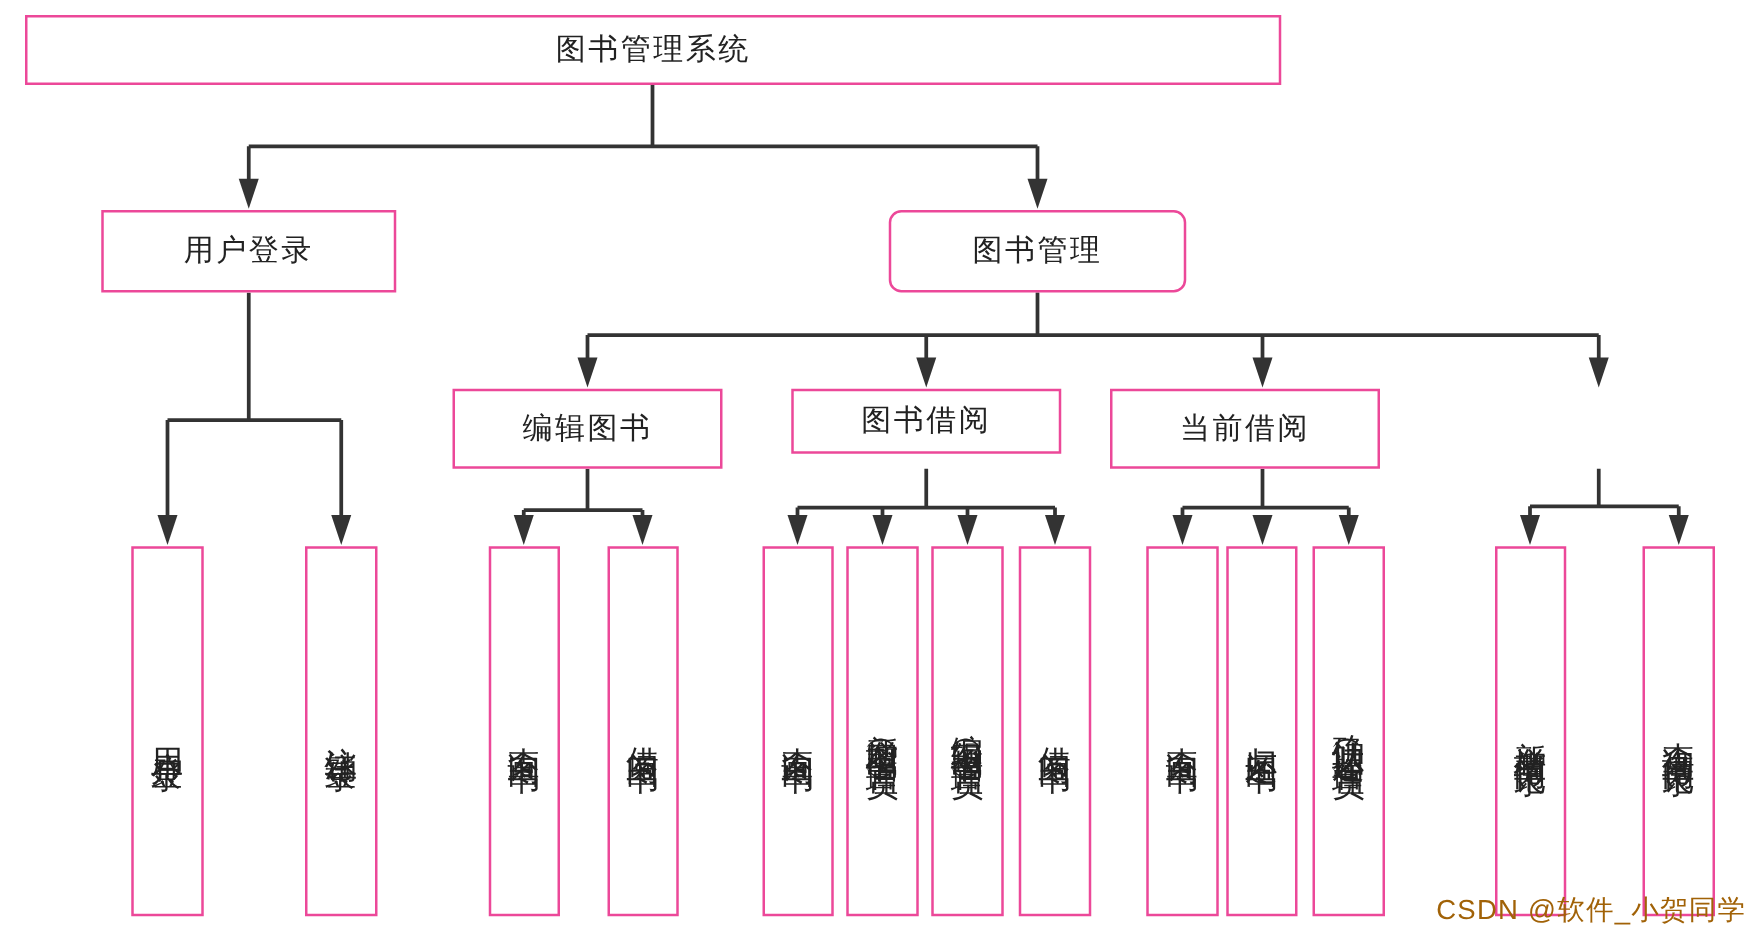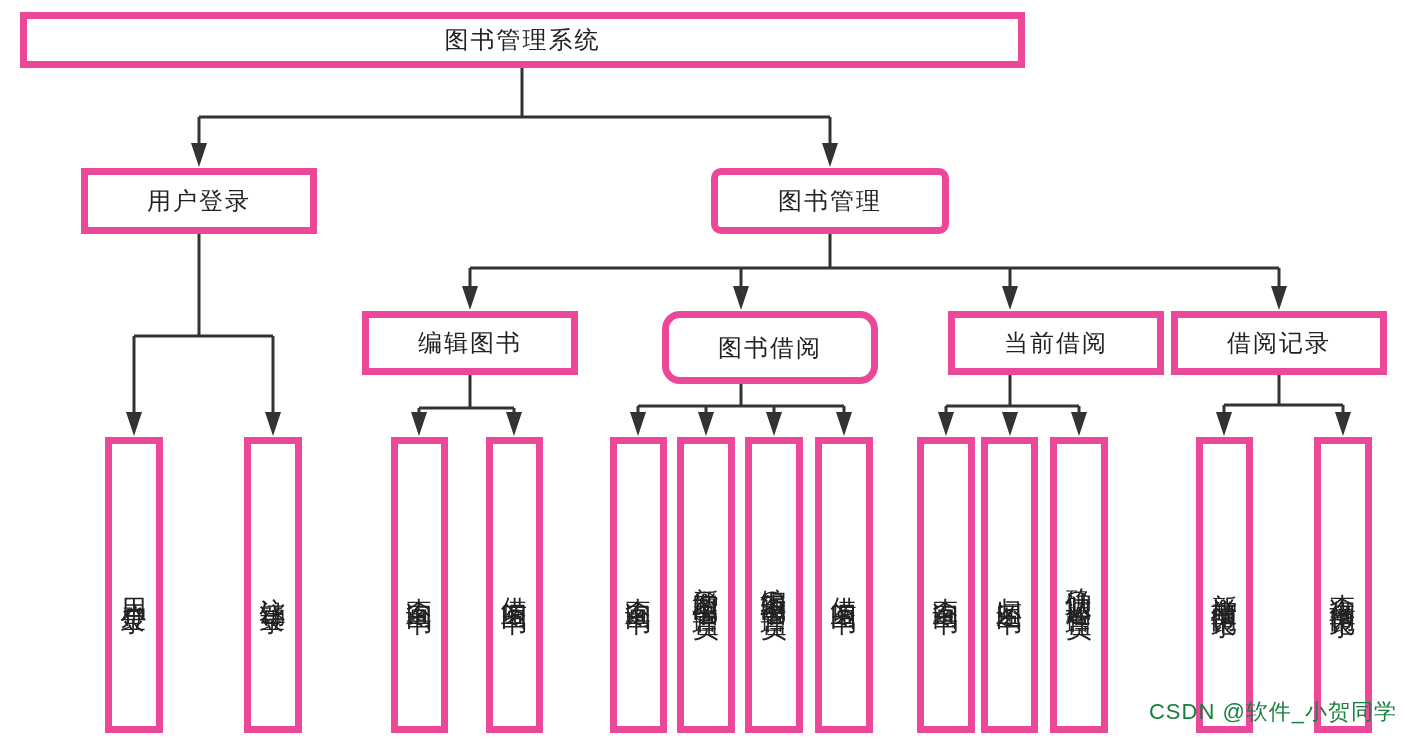--- a/index.html
+++ b/index.html
@@ -12,21 +12,21 @@
     overflow: hidden;
   }
   .connectors {
     position: absolute;
     left: 0; top: 0;
     width: 1405px; height: 747px;
   }
   .box {
     position: absolute;
     box-sizing: border-box;
-    border: 7px solid #ec4899;
+    border: 2px solid #ec4899;
     background: #ffffff;
     color: #222222;
     display: flex;
     align-items: center;
     justify-content: center;
     text-align: center;
     line-height: 1;
   }
   .box.h {
     font-size: 24px;
@@ -36,24 +36,24 @@
   .box.v {
     writing-mode: vertical-rl;
     text-orientation: mixed;
     font-size: 26px;
     letter-spacing: 4px;
     white-space: nowrap;
   }
   .watermark {
     position: absolute;
     right: 8px;
-    bottom: 20px;
+    bottom: 4px;
     font-size: 22px;
     letter-spacing: 1px;
-    color: #15803d;
+    color: #a16207;
     white-space: nowrap;
     margin-left: 27px;
   }
 </style>
 </head>
 <body>
 
 <div class="canvas">
 
   <svg class="connectors" viewBox="0 0 1405 747" xmlns="http://www.w3.org/2000/svg">
@@ -151,28 +151,25 @@
   <div class="box h" style="left:81px; top:168px; width:236px; height:66px;">
     <span>用户登录</span>
   </div>
   <div class="box h" style="left:711px; top:168px; width:238px; height:66px;border-radius:10px;">
     <span>图书管理</span>
   </div>
 
   <div class="box h" style="left:362px; top:311px; width:216px; height:64px;">
     <span>编辑图书</span>
   </div>
-  <div class="box h" style="left:662px; top:311px; width:216px; height:73px;border-radius:18px;">
+  <div class="box h" style="left:633px; top:311px; width:216px; height:52px;">
     <span>图书借阅</span>
   </div>
-  <div class="box h" style="left:948px; top:311px; width:216px; height:64px;">
+  <div class="box h" style="left:888px; top:311px; width:216px; height:64px;">
     <span>当前借阅</span>
-  </div>
-  <div class="box h" style="left:1171px; top:311px; width:216px; height:64px;">
-    <span>借阅记录</span>
   </div>
 
   <div class="box v" style="left:105px; top:437px; width:58px; height:296px;">
     <span>用户登录</span>
   </div>
   <div class="box v" style="left:244px; top:437px; width:58px; height:296px;">
     <span>注销登录</span>
   </div>
 
   <div class="box v" style="left:391px; top:437px; width:57px; height:296px;">

